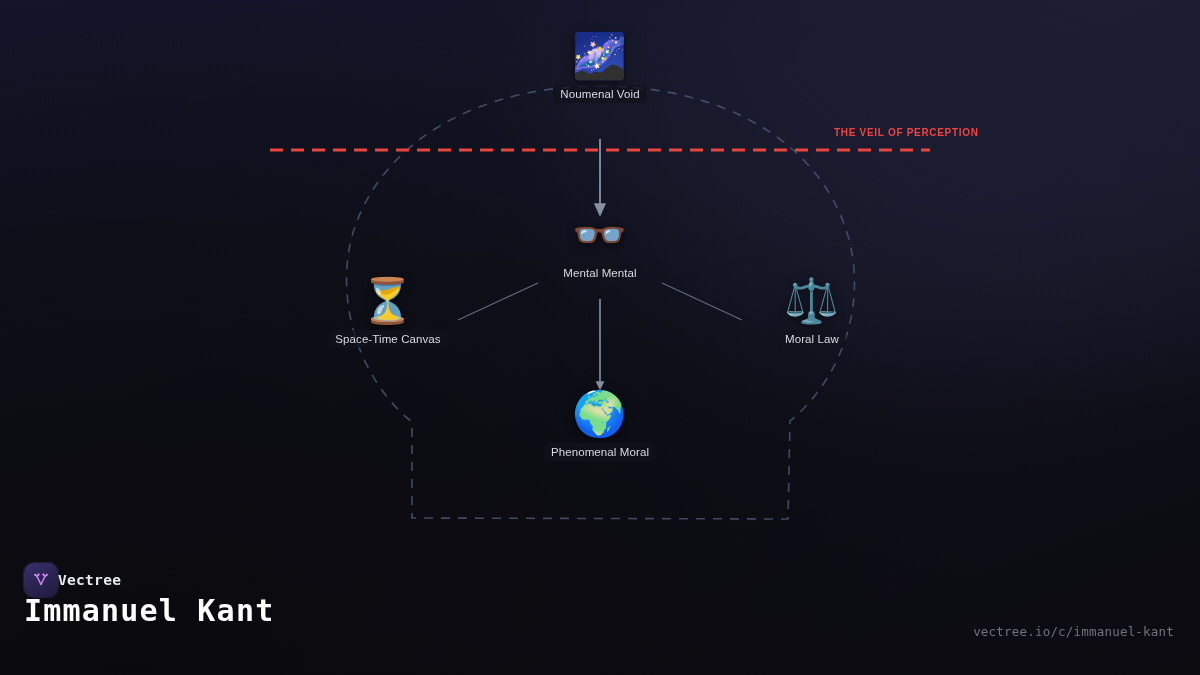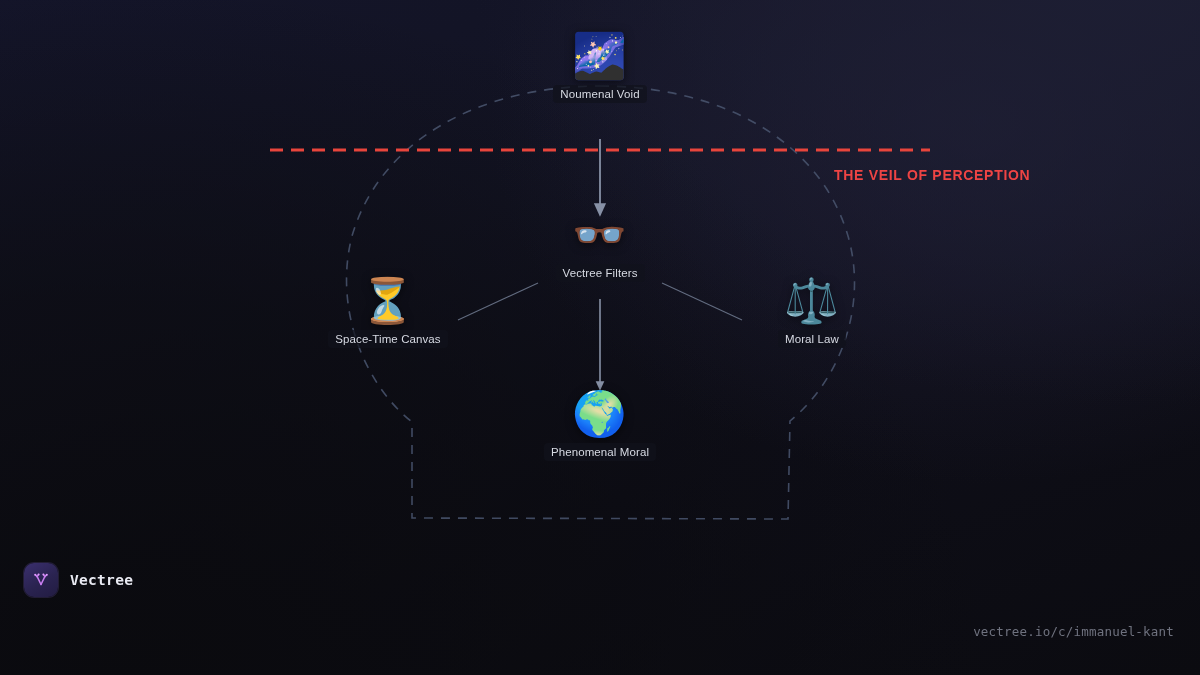--- a/index.html
+++ b/index.html
@@ -58,42 +58,40 @@
     background: rgba(17,18,28,0.72);
     border-radius: 4px;
     white-space: nowrap;
     letter-spacing: 0.1px;
     text-align: center;
   }
 
   
   .veil-label {
     position: absolute;
-    font-size: 14px;
+    font-size: 10px;
     font-weight: bold;
     letter-spacing: 0.7px;
     color: #ef4444;
     white-space: nowrap;
     text-transform: uppercase;
-    margin-top: 40px;
   }
 
   
   .footer {
     position: absolute;
     left: 0; right: 0; bottom: 0;
     height: 120px;
   }
   .brand-row {
     position: absolute;
     left: 24px;
     top: 8px;
     display: flex;
     align-items: center;
-    gap: 12px;
   }
   .brand-logo {
     width: 34px;
     height: 34px;
     border-radius: 10px;
     background: linear-gradient(150deg, #3a2f6e 0%, #2a2350 55%, #221c42 100%);
     display: flex;
     align-items: center;
     justify-content: center;
     box-shadow: 0 0 0 1px rgba(140,110,220,0.18);
@@ -160,21 +158,21 @@
     <line x1="270" y1="150" x2="930" y2="150" stroke="#e8453c" stroke-width="3" stroke-dasharray="13 8" stroke-linecap="butt"></line>
   </svg>
 
   <div class="node" style="left:600px; top:30px;">
     <span class="node-emoji">🌌</span>
     <span class="node-label">Noumenal Void</span>
   </div>
 
   <div class="node" style="left:600px; top:209px;">
     <span class="node-emoji">👓</span>
-    <span class="node-label">Vectree Filters</span>
+    <span class="node-label">Mental Mental</span>
   </div>
 
   <div class="node" style="left:388px; top:275px;">
     <span class="node-emoji">⏳</span>
     <span class="node-label">Space-Time Canvas</span>
   </div>
 
   <div class="node" style="left:812px; top:275px;">
     <span class="node-emoji">⚖️</span>
     <span class="node-label">Moral Law</span>
@@ -203,17 +201,18 @@
             <circle cx="4.2" cy="4.7" r="1"></circle>
             <circle cx="7.6" cy="4.4" r="1"></circle>
             <circle cx="15.8" cy="4.7" r="1"></circle>
             <circle cx="12.4" cy="4.4" r="1"></circle>
           </g>
         </svg>
       </span>
       <span class="brand-name">Vectree</span>
     </div>
 
+    <div class="page-title">Immanuel Kant</div>
 
     <div class="footer-url">vectree.io/c/immanuel-kant</div>
   </div>
 
 </div>
 
 </body></html>

